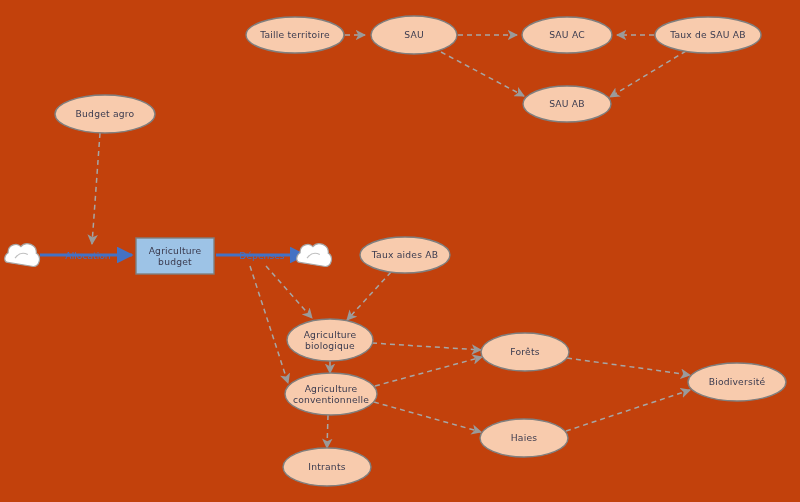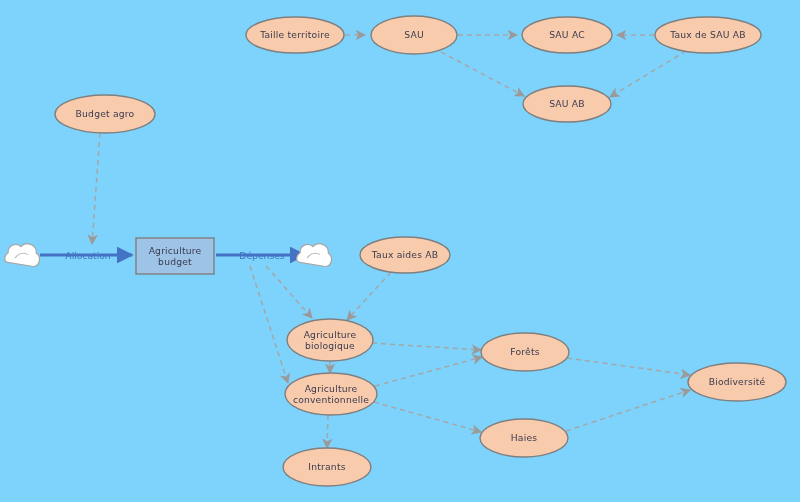--- a/index.html
+++ b/index.html
@@ -10,21 +10,21 @@
   body {
     width: 800px;
     height: 502px;
     overflow: hidden;
     font-family: "DejaVu Sans", sans-serif;
   }
   #canvas {
     position: relative;
     width: 800px;
     height: 502px;
-    background: #7dd3fc;
+    background: #c2410c;
   }
   svg#diagram {
     display: block;
     width: 800px;
     height: 502px;
   }
   .node-ellipse {
     fill: #f8cbad;
     stroke: #7f7f7f;
     stroke-width: 1.4;

